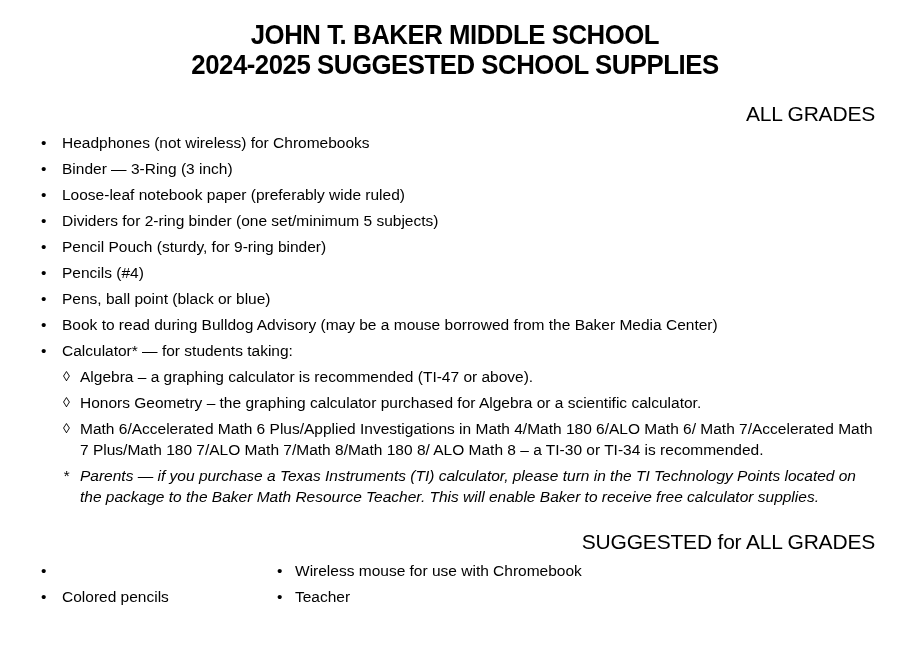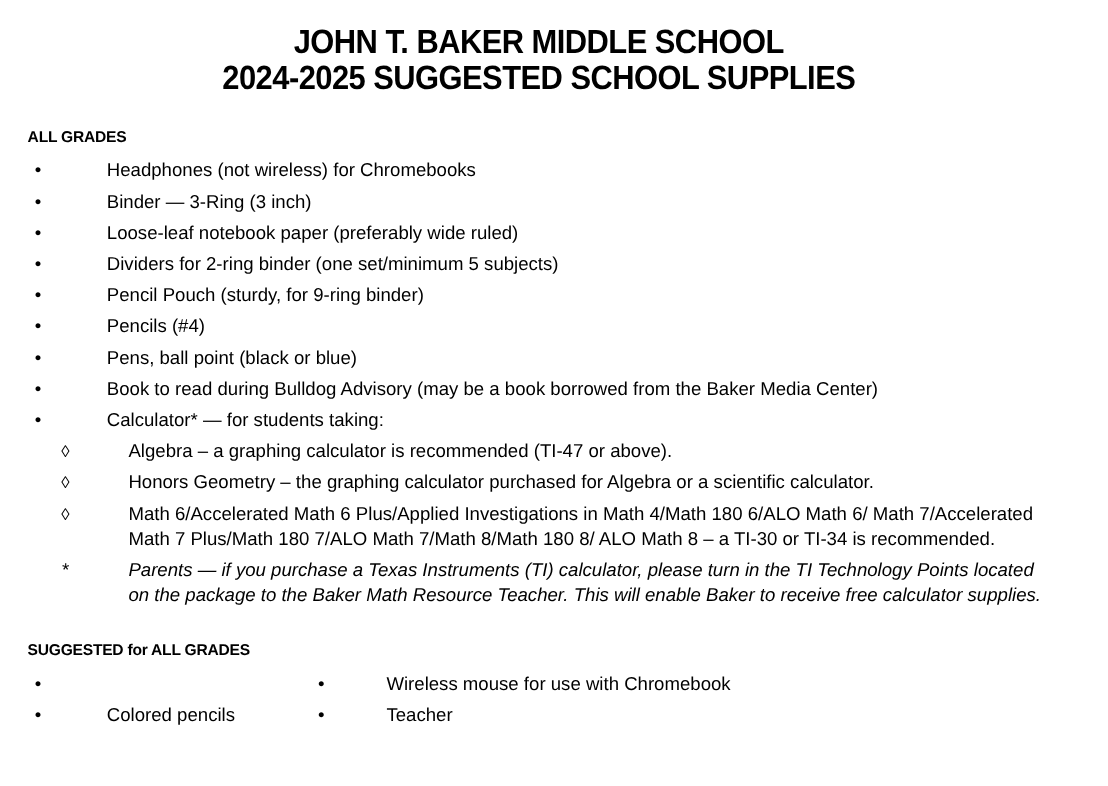--- a/index.html
+++ b/index.html
@@ -12,62 +12,63 @@
     height: 655px;
     overflow: hidden;
     color: #000000;
     font-family: "Liberation Sans", sans-serif;
     font-size: 15.5px;
   }
   .page {
     box-sizing: border-box;
     width: 923px;
     height: 655px;
-    padding: 16px 48px 0 23px;
+    padding: 16px 48px 0 35px;
   }
   .doc-title {
     text-align: center;
     font-weight: 900;
     font-size: 28px;
     line-height: 30px;
     margin: 4px 0 24px 0;
     letter-spacing: -0.5px;
   }
   .doc-title .tline {
     display: inline-block;
     transform: scaleX(0.92);
     white-space: nowrap;
   }
   .doc-title .tline + .tline { display: block; }
   .heading {
-    font-weight: bold;
-    font-size: 13px;
+    font-weight: normal;
+    font-size: 21px;
     line-height: 19px;
     margin-bottom: 9px;
     letter-spacing: -0.2px;
+    text-align: right;
   }
   .li {
     display: flex;
     align-items: flex-start;
     line-height: 21px;
     margin-bottom: 5px;
   }
   .li .marker {
     flex: none;
     width: 21px;
   }
   .li.main { padding-left: 6px; }
   .li.sub { padding-left: 28px; }
   .li.sub .marker { width: 17px; font-size: 14px; }
   .li.note {
     padding-left: 28px;
     font-style: italic;
   }
   .li.note .marker { width: 17px; font-style: italic; }
-  .li .txt { flex: 1; margin-left: 39px; }
+  .li .txt { flex: 1; }
   .section-optional { margin-top: 25px; }
   .two-col { display: flex; }
   .two-col .col1 { width: 242px; flex: none; }
   .two-col .col2 { flex: 1; }
   .two-col .col2 .li { padding-left: 0; }
   .two-col .col2 .marker { width: 18px; }
 </style>
 </head>
 <body>
 
@@ -104,21 +105,21 @@
     <div class="li main">
       <span class="marker">•</span>
       <span class="txt">Pencils (#4)</span>
     </div>
     <div class="li main">
       <span class="marker">•</span>
       <span class="txt">Pens, ball point (black or blue)</span>
     </div>
     <div class="li main">
       <span class="marker">•</span>
-      <span class="txt">Book to read during Bulldog Advisory (may be a book borrowed from the Baker Media Center)</span>
+      <span class="txt">Book to read during Bulldog Advisory (may be a mouse borrowed from the Baker Media Center)</span>
     </div>
     <div class="li main">
       <span class="marker">•</span>
       <span class="txt">Calculator* — for students taking:</span>
     </div>
 
     <div class="li sub">
       <span class="marker">◊</span>
       <span class="txt">Algebra – a graphing calculator is recommended (TI-47 or above).</span>
     </div>

